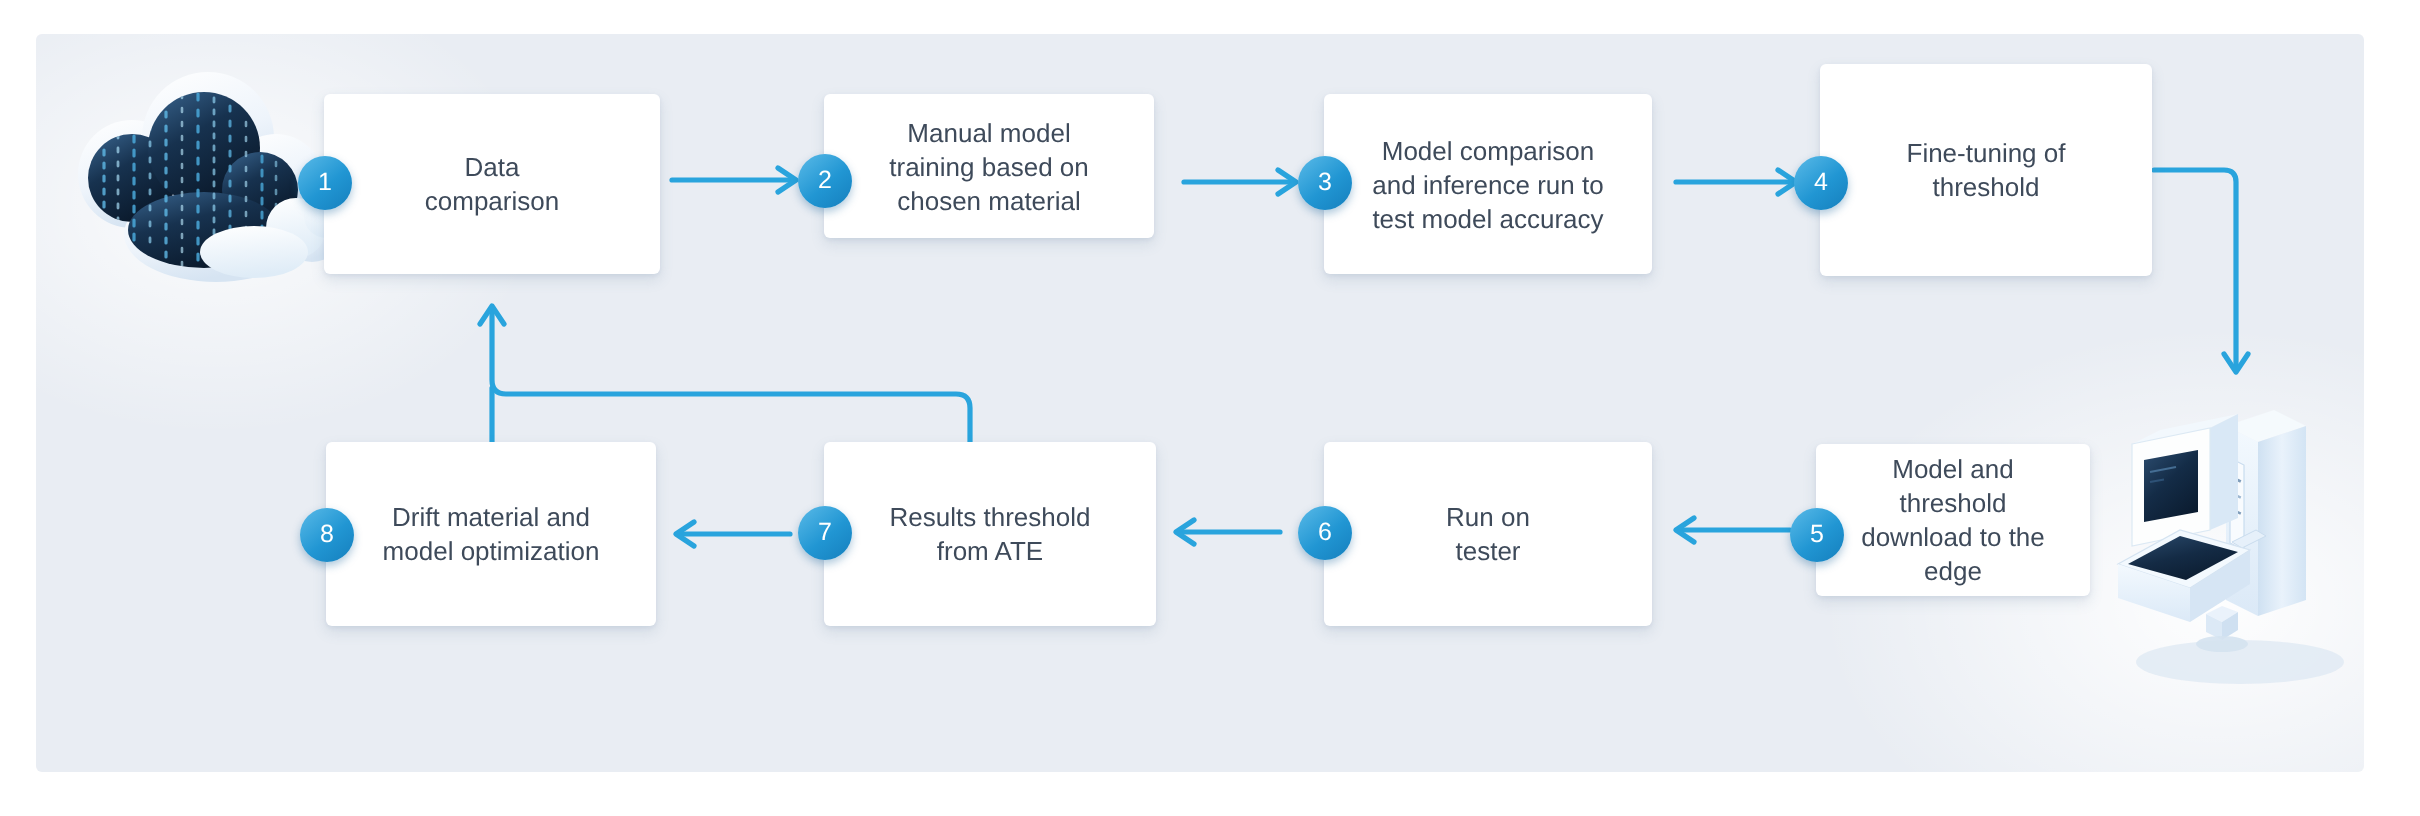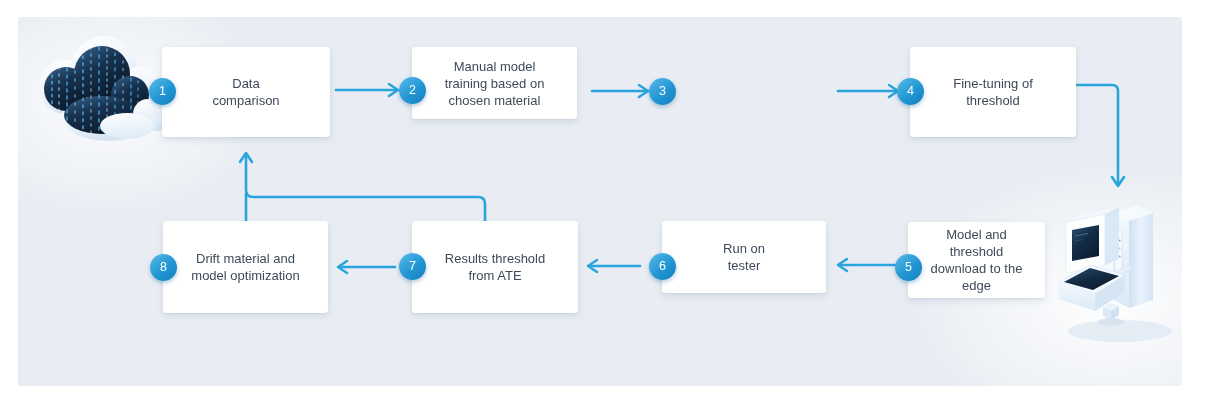--- a/index.html
+++ b/index.html
@@ -17,23 +17,23 @@
   .box{
     position:absolute;background:#ffffff;border-radius:3px;
     box-shadow:0 3px 7px rgba(96,122,155,.16),0 1px 2px rgba(96,122,155,.10);
     display:flex;align-items:center;justify-content:center;text-align:center;
     color:#3e4a5a;font-size:13px;line-height:17px;
   }
   .box .label{white-space:pre-line;padding:0 6px;}
   .s1{left:144px;top:30px;width:168px;height:90px}
   .s2{left:394px;top:30px;width:165px;height:72px}
   .s3{left:644px;top:30px;width:164px;height:90px}
-  .s4{left:892px;top:30px;width:166px;height:90px}
+  .s4{left:892px;top:15px;width:166px;height:106px}
   .s5{left:890px;top:205px;width:137px;height:76px}
-  .s6{left:644px;top:204px;width:164px;height:72px}
+  .s6{left:644px;top:204px;width:164px;height:92px}
   .s7{left:394px;top:204px;width:166px;height:92px}
   .s8{left:145px;top:204px;width:165px;height:92px}
   .badge{
     position:absolute;width:27px;height:27px;border-radius:50%;
     background:linear-gradient(140deg,#55b7e6 5%,#2196d3 55%,#157fbd 100%);
     color:#fff;font-size:12.5px;line-height:27px;text-align:center;font-weight:500;
     box-shadow:0 2px 4px rgba(25,100,155,.35);
   }
   .b1{left:131px;top:61px}.b2{left:381px;top:60px}.b3{left:631px;top:61px}.b4{left:879px;top:61px}
   .b5{left:877px;top:237px}.b6{left:631px;top:236px}.b7{left:381px;top:236px}.b8{left:132px;top:237px}
@@ -182,20 +182,25 @@
 
   <div class="box s1">
     <span class="label">Data
 comparison</span>
   </div>
   <div class="box s2">
     <span class="label">Manual model
 training based on
 chosen material</span>
   </div>
+  <div class="box s3">
+    <span class="label">Model comparison
+and inference run to
+test model accuracy</span>
+  </div>
   <div class="box s4">
     <span class="label">Fine-tuning of
 threshold</span>
   </div>
   <div class="box s5">
     <span class="label">Model and
 threshold
 download to the
 edge</span>
   </div>

